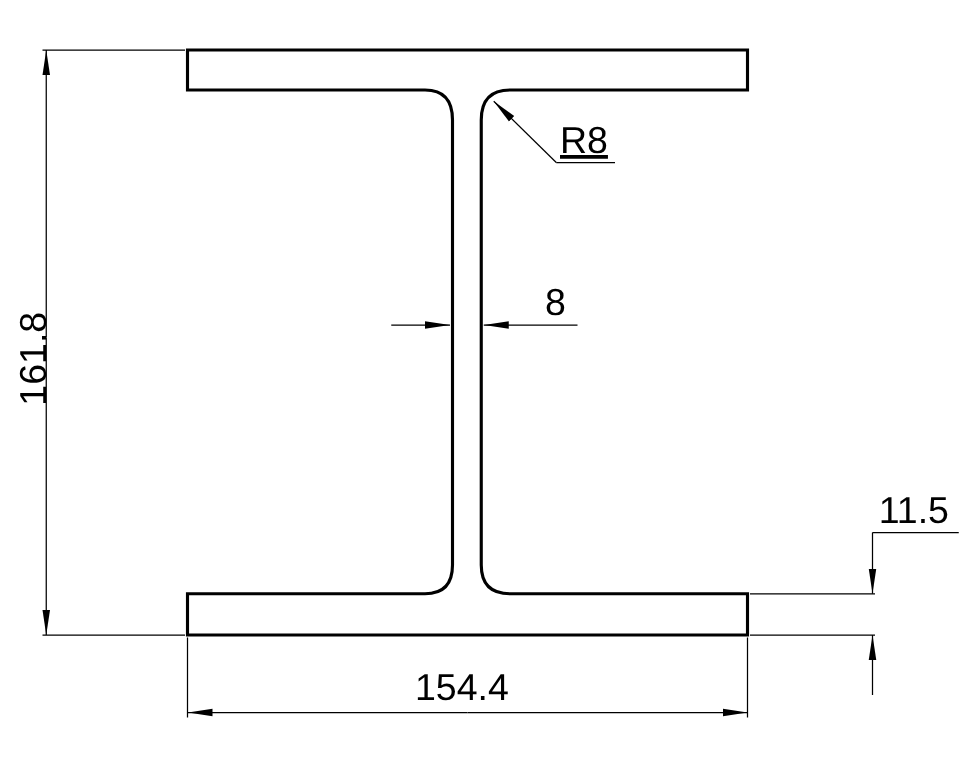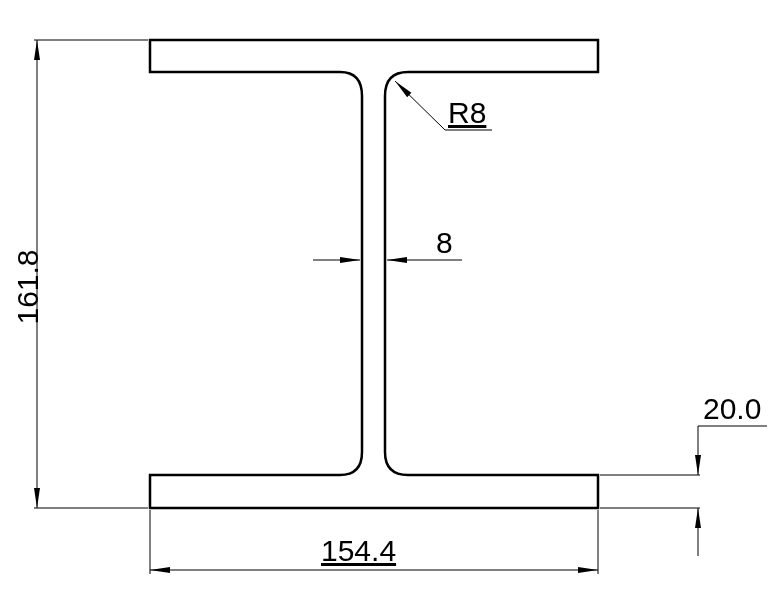--- a/index.html
+++ b/index.html
@@ -47,16 +47,16 @@
   <g stroke="#000" stroke-width="1">
     <line x1="600" y1="475" x2="700" y2="475"></line>
     <line x1="600" y1="508" x2="700" y2="508"></line>
     <line x1="767" y1="426" x2="698" y2="426"></line>
     <line x1="698" y1="426" x2="698" y2="475" marker-end="url(#arr)"></line>
     <line x1="698" y1="556" x2="698" y2="508" marker-end="url(#arr)"></line>
   </g>
 </svg>
 
 <div class="lbl" id="lbl-height">161.8</div>
-<div class="lbl" style="left:321px; top:536px;text-decoration:underline;">154.4</div>
+<div class="lbl" style="left:332px; top:536px;">154.4</div>
 <div class="lbl" style="left:436px; top:228px;">8</div>
 <div class="lbl" style="left:448px; top:98px;text-decoration:underline;">R8</div>
-<div class="lbl" style="left:703px; top:394px;">20.0</div>
+<div class="lbl" style="left:703px; top:394px;">11.5</div>
 
 </body></html>

